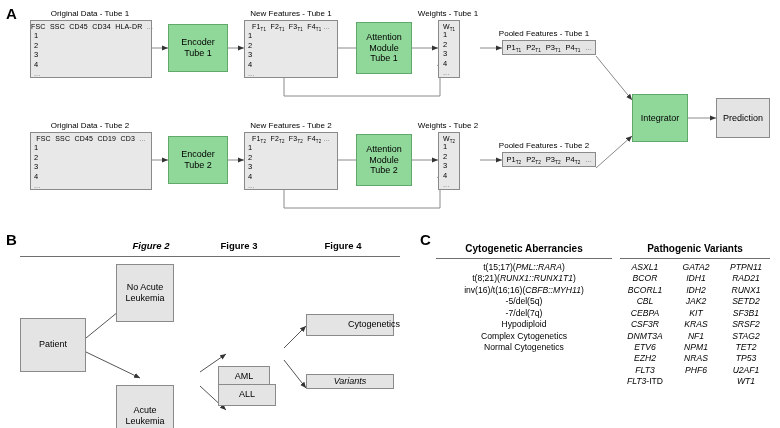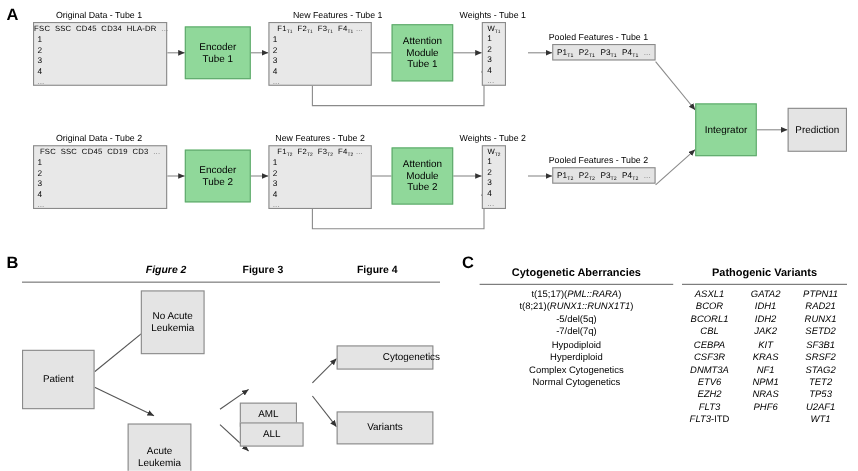--- a/index.html
+++ b/index.html
@@ -89,21 +89,21 @@
       <div>3</div>
       <div>4</div>
       <div class="dots">...</div>
     </div>
 </div>
 
 <div class="box green" style="left:168px;top:24px;width:60px;height:48px;">
   <div>Encoder<br>Tube 1</div>
 </div>
 
-<div class="cap" style="left:260px;top:9px;width:94px;">New Features - Tube 1</div>
+<div class="cap" style="left:244px;top:9px;width:94px;">New Features - Tube 1</div>
 <div class="tbl" style="left:244px;top:20px;width:94px;height:58px;">
   <div class="hdr">F1<sub>T1</sub>&nbsp; F2<sub>T1</sub>&nbsp; F3<sub>T1</sub>&nbsp; F4<sub>T1</sub>&nbsp;<span class="dots">...</span></div>
   <div class="rows">
       <div>1</div>
       <div>2</div>
       <div>3</div>
       <div>4</div>
       <div class="dots">...</div>
     </div>
 </div>
@@ -189,44 +189,44 @@
 <div class="box green" style="left:632px;top:94px;width:56px;height:48px;">Integrator</div>
 <div class="box gray" style="left:716px;top:98px;width:54px;height:40px;">Prediction</div>
 
 <div class="panel-letter" style="left:6px;top:232px;">B</div>
 <div class="fighdr" style="left:108px;top:240px;width:86px;font-style:italic;">Figure 2</div>
 <div class="fighdr" style="left:196px;top:240px;width:86px;">Figure 3</div>
 <div class="fighdr" style="left:298px;top:240px;width:90px;">Figure 4</div>
 <div class="rule" style="left:20px;top:256px;width:380px;"></div>
 
 <div class="bbox" style="left:20px;top:318px;width:66px;height:54px;">Patient</div>
-<div class="bbox" style="left:116px;top:264px;width:58px;height:58px;margin-left:12px;">
+<div class="bbox" style="left:116px;top:264px;width:58px;height:58px;">
     <div>No Acute<br>Leukemia</div>
   </div>
 <div class="bbox" style="left:116px;top:348px;width:58px;height:62px;margin-top:37px;">
     <div>Acute<br>Leukemia</div>
   </div>
 <div class="bbox" style="left:218px;top:342px;width:52px;height:22px;margin-top:24px;">AML</div>
 <div class="bbox" style="left:218px;top:384px;width:58px;height:22px;">ALL</div>
 <div class="bbox" style="left:306px;top:314px;width:88px;height:22px;padding-left:48px;">Cytogenetics</div>
-<div class="bbox" style="left:306px;top:374px;width:88px;height:30px;">Variants</div>
+<div class="bbox" style="left:306px;top:374px;width:88px;height:15px;font-style:italic;">Variants</div>
 
 <div class="panel-letter" style="left:420px;top:232px;">C</div>
 <div class="ctitle" style="left:436px;top:243px;width:176px;">Cytogenetic Aberrancies</div>
 <div class="ctitle" style="left:620px;top:243px;width:150px;">Pathogenic Variants</div>
 <div class="rule" style="left:436px;top:258px;width:176px;"></div>
 <div class="rule" style="left:620px;top:258px;width:150px;"></div>
 
 <div class="clist" style="left:430px;top:262px;width:188px;">
   <div>t(15;17)(<i class="g">PML::RARA</i>)</div>
   <div>t(8;21)(<i class="g">RUNX1::RUNX1T1</i>)</div>
+  <div>inv(16)/t(16;16)(<i class="g">CBFB::MYH11</i>)</div>
   <div>-5/del(5q)</div>
   <div>-7/del(7q)</div>
   <div>Hypodiploid</div>
-  <div>Hyperdiploid</div>
   <div>Complex Cytogenetics</div>
   <div>Normal Cytogenetics</div>
 </div>
 
 <div class="glist" style="left:618px;top:262px;width:54px;">
     <div>ASXL1</div>
     <div>BCOR</div>
     <div>BCORL1</div>
     <div>CBL</div>
     <div>CEBPA</div>

